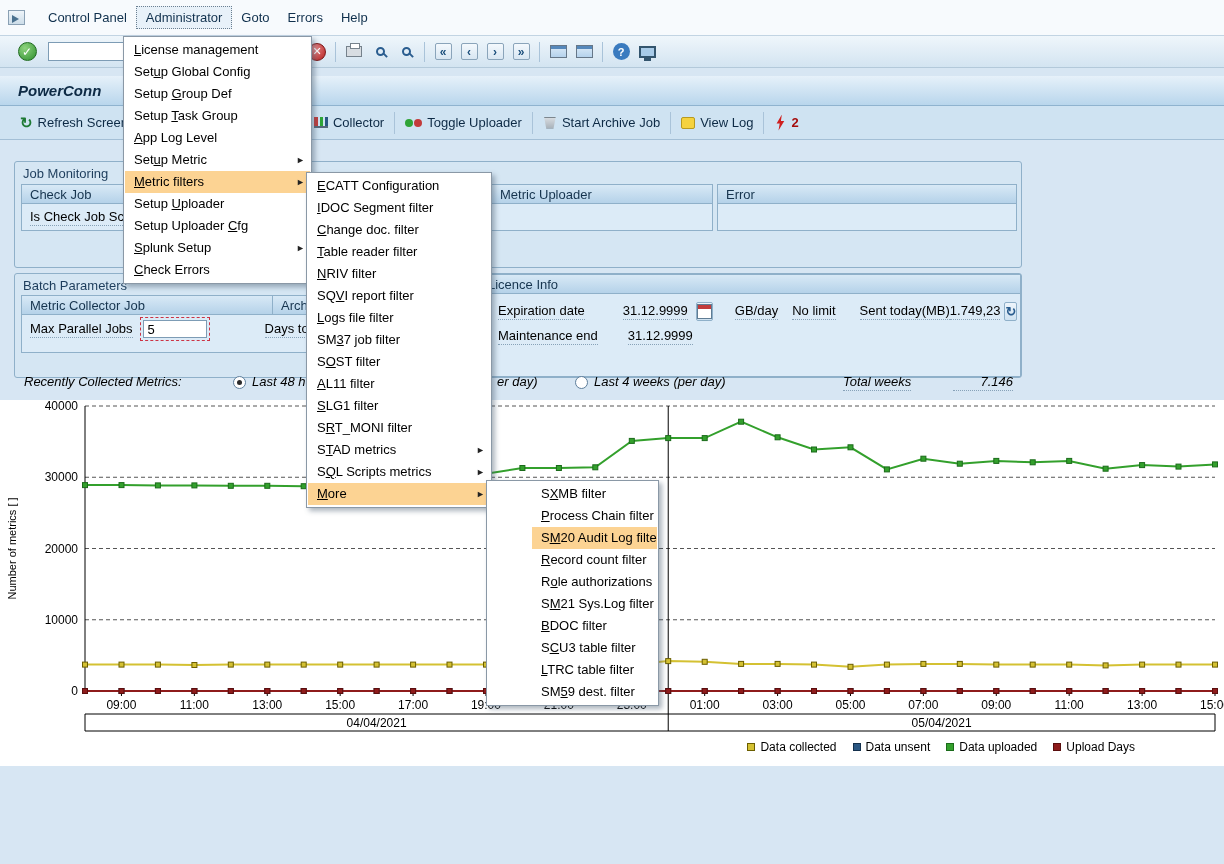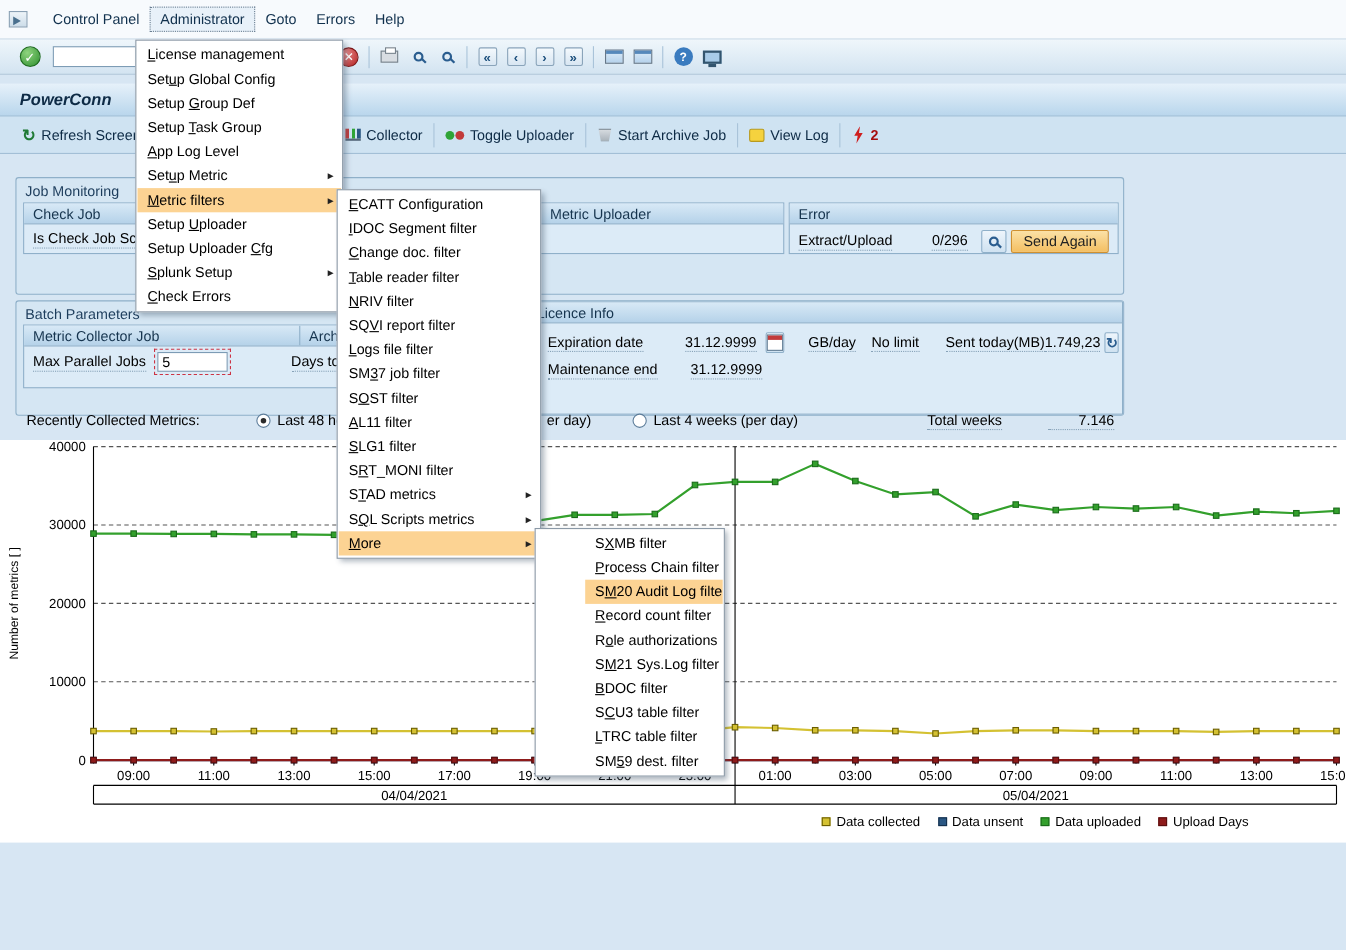--- a/index.html
+++ b/index.html
@@ -92,21 +92,21 @@
             background:linear-gradient(#eef5fb,#cfe2f1); border:1px solid #8fb0c9; border-radius:2px; }
   .ic-cal { width:15px; height:15px; border:1px solid #5f7c94; background:#fff; position:relative; display:inline-block; }
   .ic-cal::before { content:""; position:absolute; left:0; top:0; right:0; height:4px; background:#c23b3b; }
   .ic-rf-small { color:#2a5d8f; font-weight:bold; font-size:13px; }
   .radio { width:13px; height:13px; border-radius:50%; border:1px solid #5e7e9b; background:#fff;
            display:inline-block; position:relative; vertical-align:-2px; }
   .radio.sel::after { content:""; position:absolute; left:3px; top:3px; width:5px; height:5px; border-radius:50%; background:#2b2b2b; }
 
   
   .metrics-bar { position:absolute; left:0; top:372px; width:100%; height:24px; }
-  .metrics-bar .abs { position:absolute; top:2px; }
+  .metrics-bar .abs { position:absolute; top:2px;font-style:italic; }
 
   
   .chart-panel { position:absolute; left:0; top:400px; width:1224px; height:366px; background:#fff; }
   .legend { position:absolute; right:89px; bottom:12px; display:flex; gap:16px; align-items:center; font-size:12px; }
   .legend-item { display:flex; align-items:center; }
   .legend-swatch { width:8px; height:8px; border:1px solid #000; display:inline-block; margin-right:5px; }
 
   
   .menu { position:absolute; background:#fff; border:1px solid #8a98a6;
           box-shadow:3px 3px 5px rgba(70,90,110,.45); padding:2px 1px; z-index:60; }
@@ -228,28 +228,20 @@
     </div>
     <div class="panel" style="left:466px; top:22px; width:232px; height:47px;">
       <div class="panel-header" style="padding-left:18px;">
           <span>Metric Uploader</span>
         </div>
     </div>
     <div class="panel" style="left:702px; top:22px; width:300px; height:47px;">
       <div class="panel-header">
           <span>Error</span>
         </div>
-      <div class="panel-body">
-        <span class="sap-label">Extract/Upload</span>
-        <span class="sap-val" style="margin-left:36px;">0/296</span>
-        <span class="btn-sq" style="margin-left:auto; margin-right:4px;">
-            <span class="ic-mag"></span>
-          </span>
-        <span class="btn-amber">Send Again</span>
-      </div>
     </div>
   </div>
 
   <div class="groupbox" style="left:14px; top:262px; width:1008px; height:105px;">
     <div class="gb-title">Batch Parameters</div>
     <div class="panel" style="left:6px; top:21px; width:452px; height:58px;">
       <div class="panel-header">
         <span style="width:242px; flex:0 0 auto;">Metric Collector Job</span>
         <span style="border-left:1px solid #8fb0c9; padding-left:8px; flex:1;">Archive</span>
       </div>

